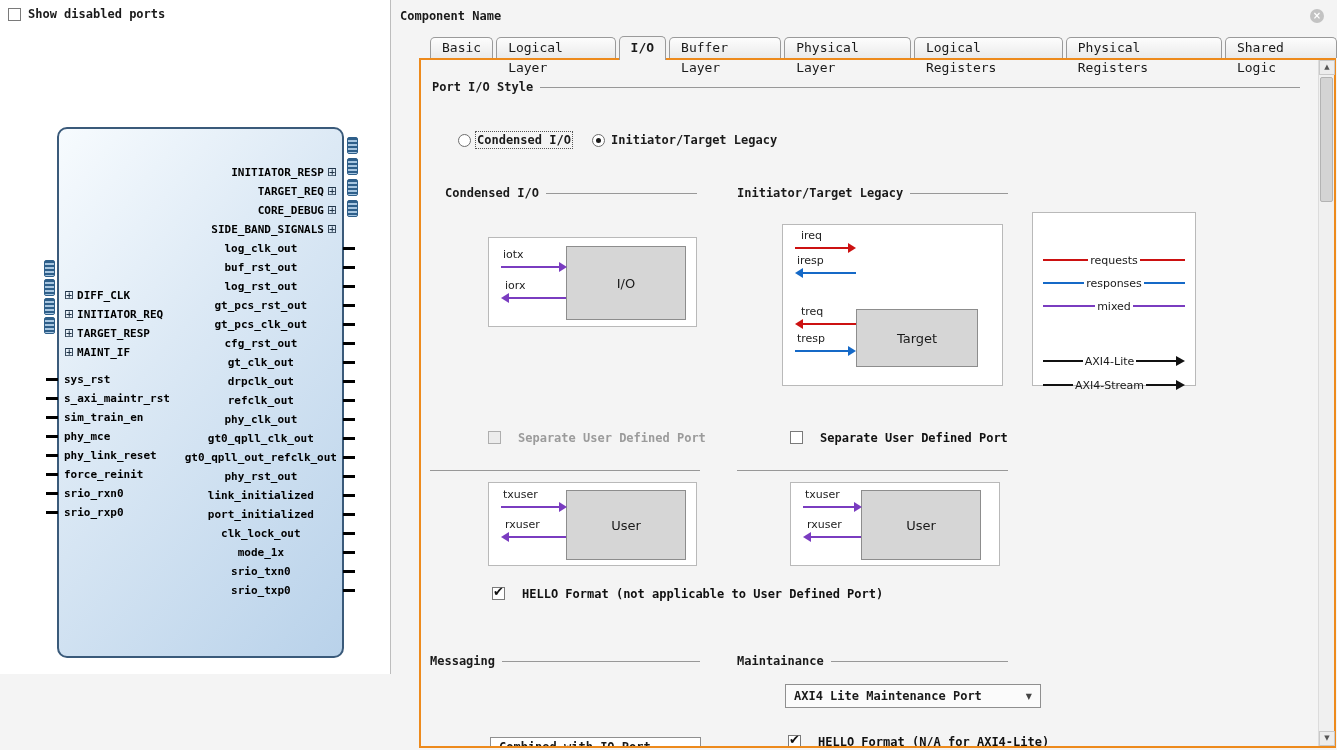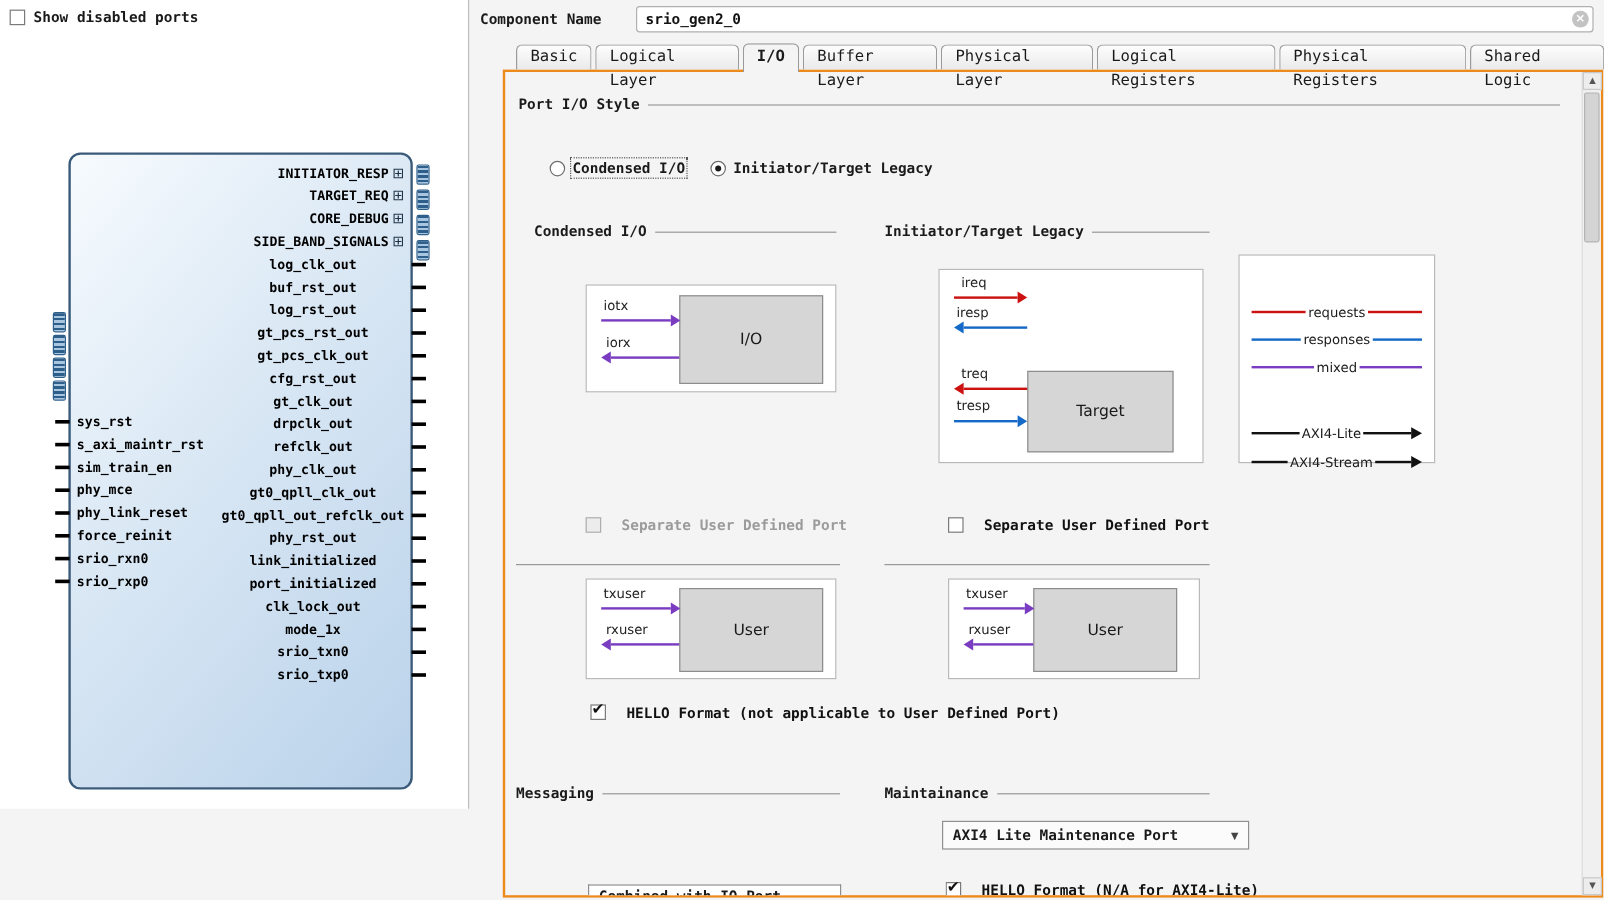--- a/index.html
+++ b/index.html
@@ -9,21 +9,21 @@
 
   
   #left { position:absolute; left:0; top:0; width:391px; height:674px; background:#fff; border-right:1px solid #bdbdbd; }
   #show-ports { position:absolute; left:8px; top:7px; display:flex; gap:7px; align-items:center; font-size:12px; font-weight:bold; }
   .cb { width:13px; height:13px; background:#fff; border:1px solid #7a7a7a; position:relative; flex:none; display:inline-block; }
   .cb .mark { position:absolute; top:-4px; left:0; font:bold 13px "DejaVu Sans",sans-serif; color:#111; }
   .cb.disabled { background:#ececec; border-color:#aeaeae; }
 
   #symbol { position:absolute; left:57px; top:127px; width:287px; height:531px; border:2px solid #3a5a7a; border-radius:10px;
             background:linear-gradient(130deg,#f7fbfe 0%,#dce9f5 40%,#b9d2ea 100%); }
-  .plist { position:absolute; font-size:11px; font-weight:bold; color:#000; }
+  .plist { position:absolute; font-size:11px; font-weight:bold; color:#000;margin-top:28px; }
   .prow { height:19px; line-height:19px; position:relative; white-space:nowrap; }
   #r-ifs   { top:6px;   right:5px; text-align:right; }
   #r-ports { top:82px;  right:5px; text-align:center; }
   #l-ifs   { top:129px; left:5px; }
   #l-ports { top:213px; left:5px; }
   .pinR::after  { content:""; position:absolute; right:-18px; top:8px; width:12px; height:3px; background:#000; }
   .pinL::before { content:""; position:absolute; left:-18px;  top:8px; width:12px; height:3px; background:#000; }
   .ificon { font-family:"DejaVu Sans",sans-serif; font-size:12px; font-weight:normal; color:#203448; }
   #r-ifs .ificon { margin-left:3px; }
   #l-ifs .ificon { margin-right:3px; }
@@ -147,20 +147,35 @@
           <div class="prow pinR"><span>gt0_qpll_clk_out</span></div>
           <div class="prow pinR"><span>gt0_qpll_out_refclk_out</span></div>
           <div class="prow pinR"><span>phy_rst_out</span></div>
           <div class="prow pinR"><span>link_initialized</span></div>
           <div class="prow pinR"><span>port_initialized</span></div>
           <div class="prow pinR"><span>clk_lock_out</span></div>
           <div class="prow pinR"><span>mode_1x</span></div>
           <div class="prow pinR"><span>srio_txn0</span></div>
           <div class="prow pinR"><span>srio_txp0</span></div>
         </div>
+      <div class="plist" id="l-ifs">
+
+      <div class="prow">
+            <span class="ificon">⊞</span><span>DIFF_CLK</span>
+          </div>
+          <div class="prow">
+            <span class="ificon">⊞</span><span>INITIATOR_REQ</span>
+          </div>
+          <div class="prow">
+            <span class="ificon">⊞</span><span>TARGET_RESP</span>
+          </div>
+          <div class="prow">
+            <span class="ificon">⊞</span><span>MAINT_IF</span>
+          </div>
+        </div>
       <div class="plist" id="l-ports">
 
       <div class="prow pinL"><span>sys_rst</span></div>
           <div class="prow pinL"><span>s_axi_maintr_rst</span></div>
           <div class="prow pinL"><span>sim_train_en</span></div>
           <div class="prow pinL"><span>phy_mce</span></div>
           <div class="prow pinL"><span>phy_link_reset</span></div>
           <div class="prow pinL"><span>force_reinit</span></div>
           <div class="prow pinL"><span>srio_rxn0</span></div>
           <div class="prow pinL"><span>srio_rxp0</span></div>
@@ -171,21 +186,20 @@
     <div class="busbar" style="left:347px;top:158px"></div>
     <div class="busbar" style="left:347px;top:179px"></div>
     <div class="busbar" style="left:347px;top:200px"></div>
     <div class="busbar" style="left:44px;top:260px"></div>
     <div class="busbar" style="left:44px;top:279px"></div>
     <div class="busbar" style="left:44px;top:298px"></div>
     <div class="busbar" style="left:44px;top:317px"></div>
   </div>
 
   <span id="cn-label">Component Name</span>
-  <input id="cn-input" value="srio_gen2_0" style="">
   <span id="cn-clear">×</span>
 
   <div id="frame"></div>
   <div id="tabs">
 
   <div class="tab"><span>Basic</span></div>
       <div class="tab"><span>Logical Layer</span></div>
       <div class="tab active"><span>I/O</span></div>
       <div class="tab"><span>Buffer Layer</span></div>
       <div class="tab"><span>Physical Layer</span></div>
@@ -218,21 +232,21 @@
     <div class="gblock" style="left:77px;top:8px;width:120px;height:74px">
       <span>I/O</span>
     </div>
     <span class="alabel" style="left:14px;top:10px">iotx</span>
     <div class="arrow r c-purple" style="left:12px;top:28px;width:58px"></div>
     <span class="alabel" style="left:16px;top:41px">iorx</span>
     <div class="arrow l c-purple" style="left:20px;top:59px;width:57px"></div>
   </div>
 
   <div class="diagbox" id="diag-legacy">
-    <div class="gblock" style="left:73px;top:84px;width:122px;height:68px">
+    <div class="gblock" style="left:73px;top:84px;width:122px;height:58px">
       <span>Target</span>
     </div>
     <span class="alabel" style="left:18px;top:4px">ireq</span>
     <div class="arrow r c-red" style="left:12px;top:22px;width:53px"></div>
     <span class="alabel" style="left:14px;top:29px">iresp</span>
     <div class="arrow l c-blue" style="left:20px;top:47px;width:53px"></div>
     <span class="alabel" style="left:18px;top:80px">treq</span>
     <div class="arrow l c-red" style="left:20px;top:98px;width:53px"></div>
     <span class="alabel" style="left:14px;top:107px">tresp</span>
     <div class="arrow r c-blue" style="left:12px;top:125px;width:53px"></div>

